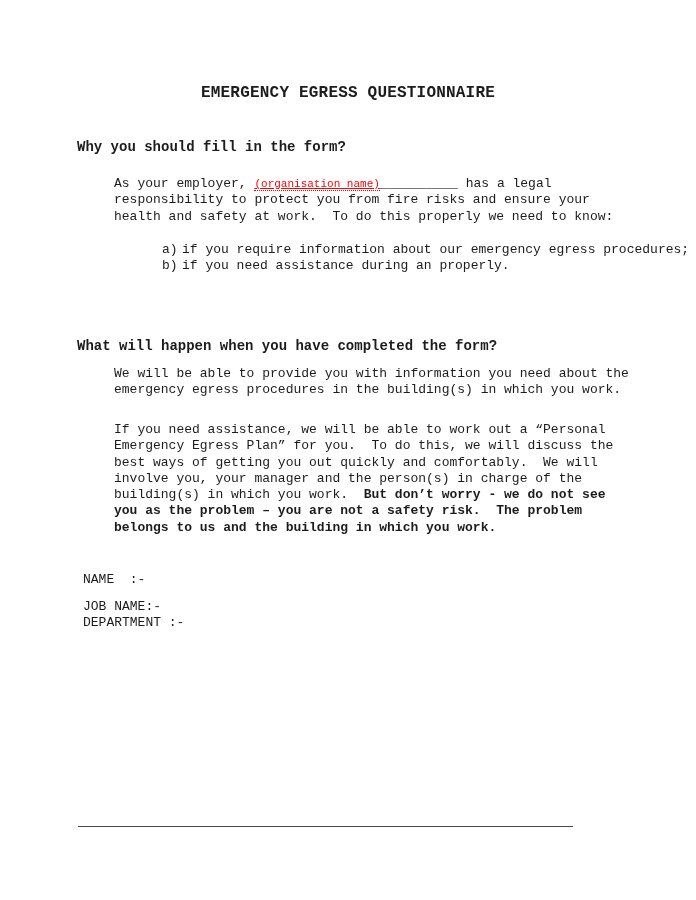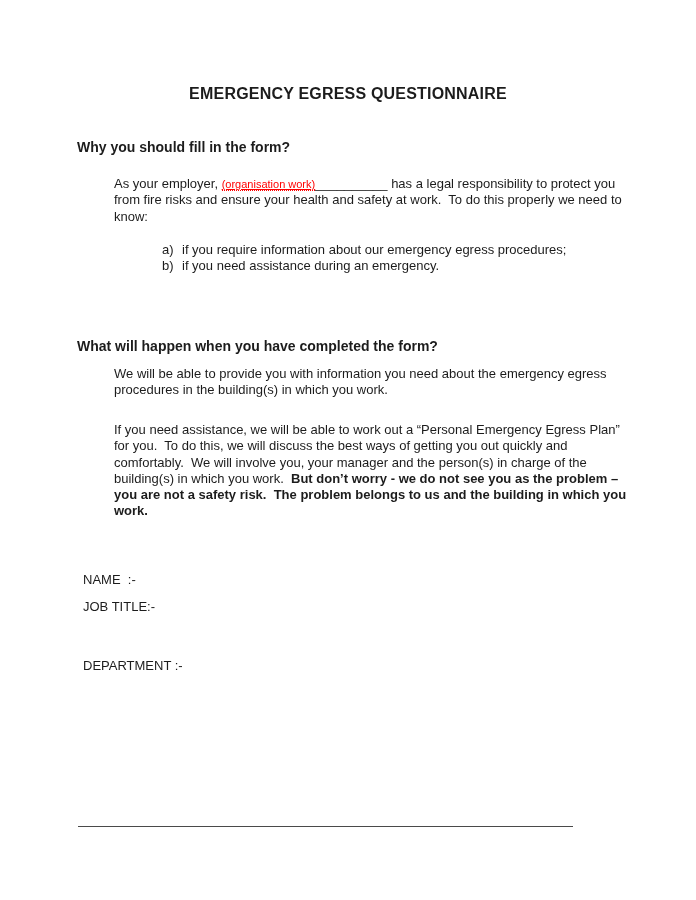--- a/index.html
+++ b/index.html
@@ -6,21 +6,21 @@
   html, body {
     margin: 0;
     padding: 0;
     background: #ffffff;
   }
   .page {
     position: relative;
     width: 696px;
     height: 900px;
     background: #ffffff;
-    font-family: Liberation Sans, sans-serif;
+    font-family: Liberation Mono, monospace;
     color: var(--text, #1c1c1c);
     overflow: hidden;
   }
   .doc-title {
     position: absolute;
     top: 84px;
     left: 0;
     width: 696px;
     text-align: center;
     font-size: 16px;
@@ -81,59 +81,59 @@
   }
   .field-label {
     position: absolute;
     left: 83px;
     font-size: 13px;
     line-height: 16.3px;
     white-space: pre-wrap;
   }
   .f-name { top: 572px; }
   .f-job  { top: 599px; }
-  .f-dept { top: 658px; }
+  .f-dept { top: 615px; }
   .f-duties { top: 694px; }
   .answer-line {
     position: absolute;
     left: 78px;
     top: 826px;
     width: 495px;
     height: 0;
     border-top: 1.5px solid var(--rule-gray, #4a4a4a);
   }
 </style>
 </head>
 <body>
 
 <div class="page">
 
   <div class="doc-title">EMERGENCY EGRESS QUESTIONNAIRE</div>
 
   <div class="section-heading h1">Why you should fill in the form?</div>
 
-  <div class="body-p p1"><span>As your employer, </span><span class="org">(organisation work)</span><span class="blank">__________</span><span> has a legal responsibility to protect you from fire risks and ensure your health and safety at work.  To do this properly we need to know:</span></div>
+  <div class="body-p p1"><span>As your employer, </span><span class="org">(organisation name)</span><span class="blank">__________</span><span> has a legal responsibility to protect you from fire risks and ensure your health and safety at work.  To do this properly we need to know:</span></div>
 
   <div class="list">
     <div class="list-item">
       <span class="list-marker">a)</span>
       <span class="list-text">if you require information about our emergency egress procedures;</span>
     </div>
     <div class="list-item">
       <span class="list-marker">b)</span>
-      <span class="list-text">if you need assistance during an emergency.</span>
+      <span class="list-text">if you need assistance during an properly.</span>
     </div>
   </div>
 
 
   <div class="section-heading h2">What will happen when you have completed the form?</div>
 
   <div class="body-p p2">We will be able to provide you with information you need about the emergency egress procedures in the building(s) in which you work.</div>
 
   <div class="body-p p3"><span>If you need assistance, we will be able to work out a “Personal Emergency Egress Plan” for you.  To do this, we will discuss the best ways of getting you out quickly and comfortably.  We will involve you, your manager and the person(s) in charge of the building(s) in which you work.  </span><span class="bold-run">But don’t worry - we do not see you as the problem – you are not a safety risk.  The problem belongs to us and the building in which you work.</span></div>
 
   <div class="field-label f-name">NAME  :-</div>
-  <div class="field-label f-job">JOB TITLE:-</div>
+  <div class="field-label f-job">JOB NAME:-</div>
   <div class="field-label f-dept">DEPARTMENT :-</div>
 
   <div class="answer-line"></div>
 
 </div>
 
 </body></html>

